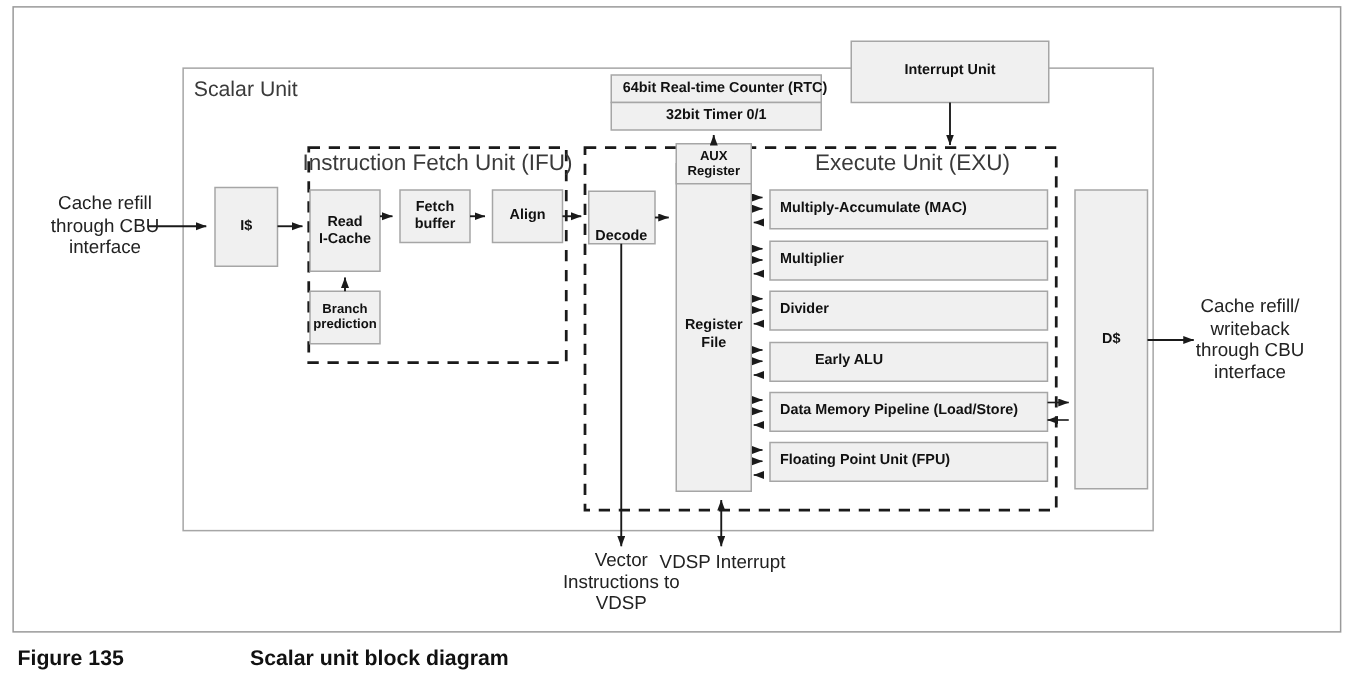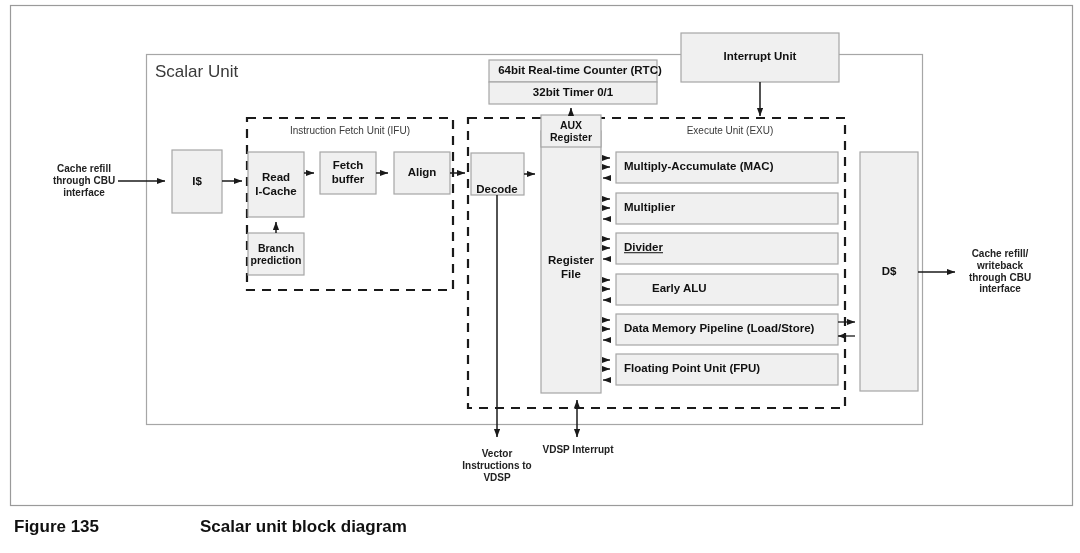--- a/index.html
+++ b/index.html
@@ -15,23 +15,23 @@
   .scalar-frame{fill:none;stroke:#a6a6a6;stroke-width:1.2;}
   .dashed-group{fill:none;stroke:#1a1a1a;stroke-width:2.2;stroke-dasharray:9 7;}
   .box{fill:#f0f0f0;stroke:#a6a6a6;stroke-width:1.2;}
   .wire{stroke:#1a1a1a;stroke-width:1.5;fill:none;}
   .wire-thin{stroke:#1a1a1a;stroke-width:1.3;fill:none;}
 
   .lbl{position:absolute;white-space:pre;line-height:1.18;}
   .ctr{text-align:center;transform:translate(-50%,-50%);}
 
   .t-block{font-size:11.5px;font-weight:bold;color:#111;}
-  .t-group{font-size:10px;color:#3a3a3a;font-weight:400;}
+  .t-group{font-size:18px;color:#3a3a3a;font-weight:400;}
   .t-scalar{font-size:17px;color:#3a3a3a;font-weight:400;}
-  .t-note{font-size:10px;color:#222;font-weight:700;}
+  .t-note{font-size:15px;color:#222;font-weight:400;}
   .t-exu-left{font-size:11.5px;font-weight:bold;color:#111;text-align:left;transform:translateY(-50%);}
 
   .caption{position:absolute;left:14px;top:517px;font-size:17px;font-weight:bold;color:#111;}
   .caption .cap-num{display:inline-block;width:186px;}
 </style>
 </head>
 <body>
 
 <div id="stage">
 
@@ -162,21 +162,21 @@
   <div class="lbl t-block ctr" style="left:889px;top:272px;">D$</div>
 
   <div class="lbl t-block ctr" style="left:760px;top:57px;">Interrupt Unit</div>
 
   <div class="lbl t-block ctr" style="left:580px;top:71px;">64bit Real-time Counter (RTC)</div>
 
   <div class="lbl t-block ctr" style="left:573px;top:93px;">32bit Timer 0/1</div>
 
   <div class="lbl t-exu-left" style="left:624px;top:167px;">Multiply-Accumulate (MAC)</div>
   <div class="lbl t-exu-left" style="left:624px;top:208px;">Multiplier</div>
-  <div class="lbl t-exu-left" style="left:624px;top:248px;text-decoration:underline;">Divider</div>
+  <div class="lbl t-exu-left" style="left:624px;top:248px;">Divider</div>
   <div class="lbl t-exu-left" style="left:624px;top:289px;margin-left:28px;">Early ALU</div>
   <div class="lbl t-exu-left" style="left:624px;top:329px;">Data Memory Pipeline (Load/Store)</div>
   <div class="lbl t-exu-left" style="left:624px;top:369px;">Floating Point Unit (FPU)</div>
 
   <div class="lbl t-note ctr" style="left:84px;top:181px;">Cache refill
 through CBU
 interface</div>
 
   <div class="lbl t-note ctr" style="left:1000px;top:272px;">Cache refill/
 writeback

